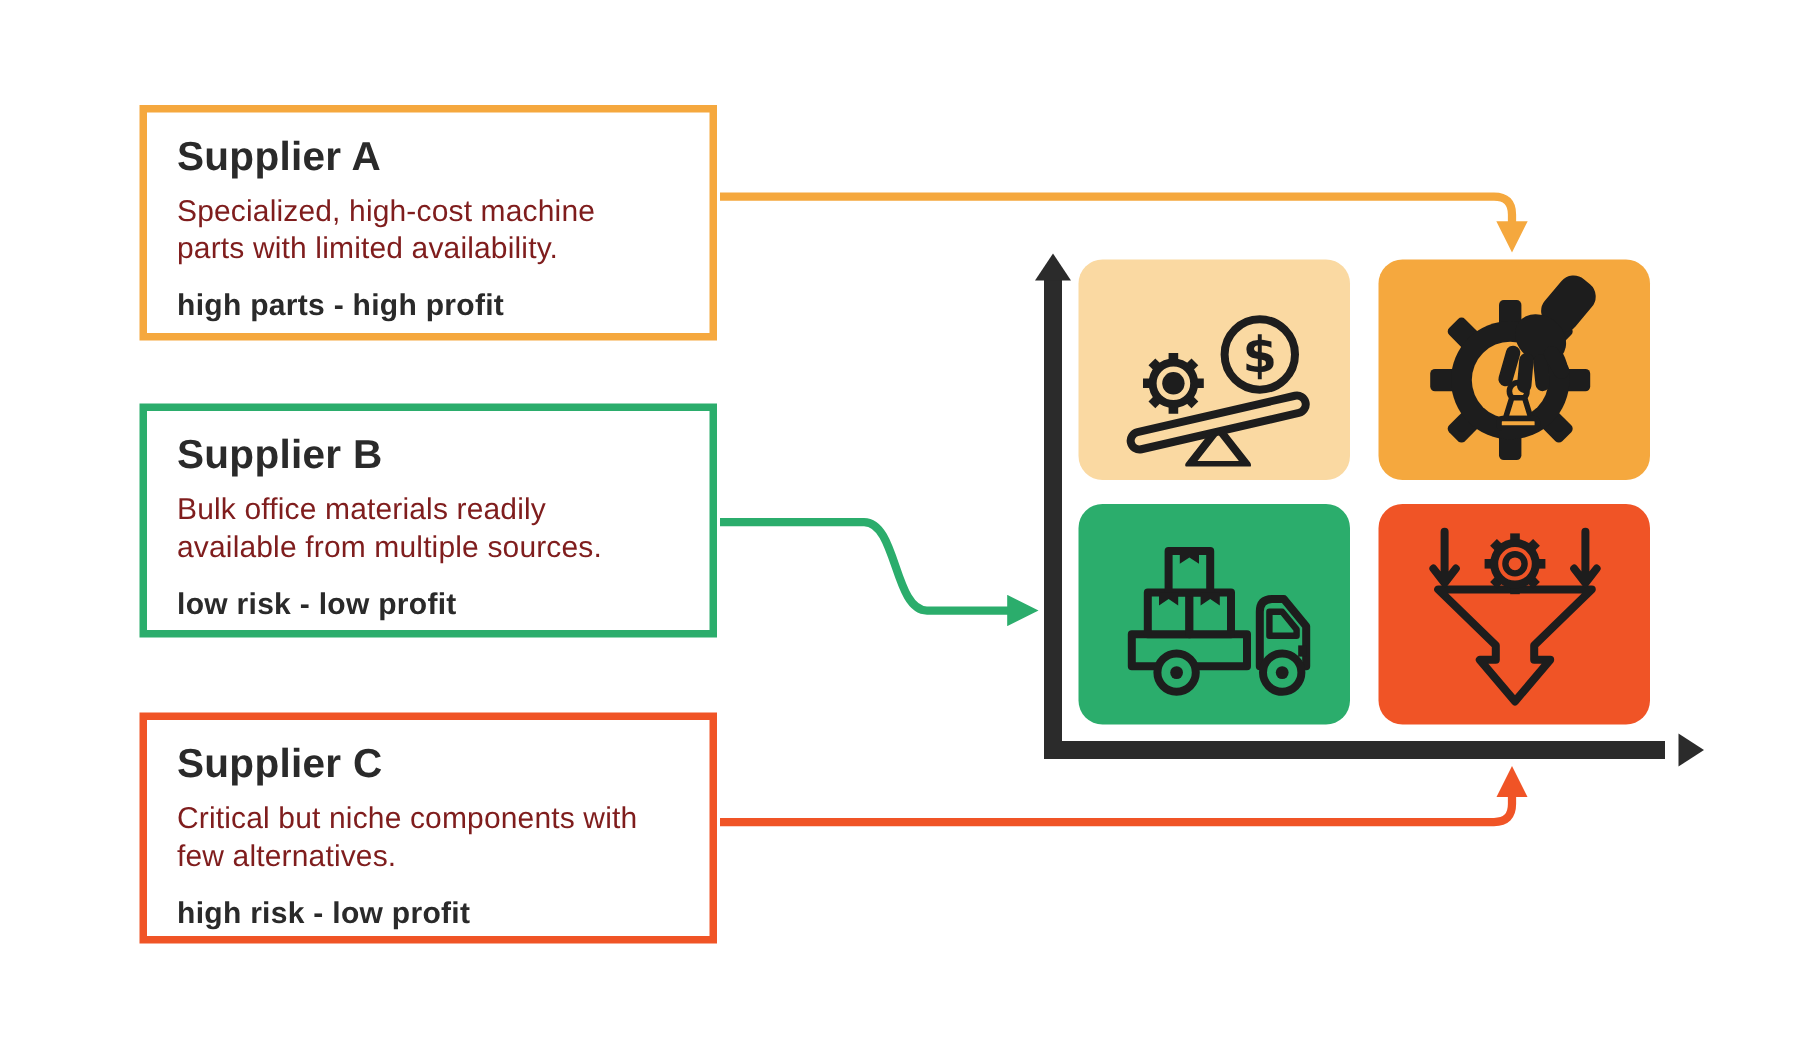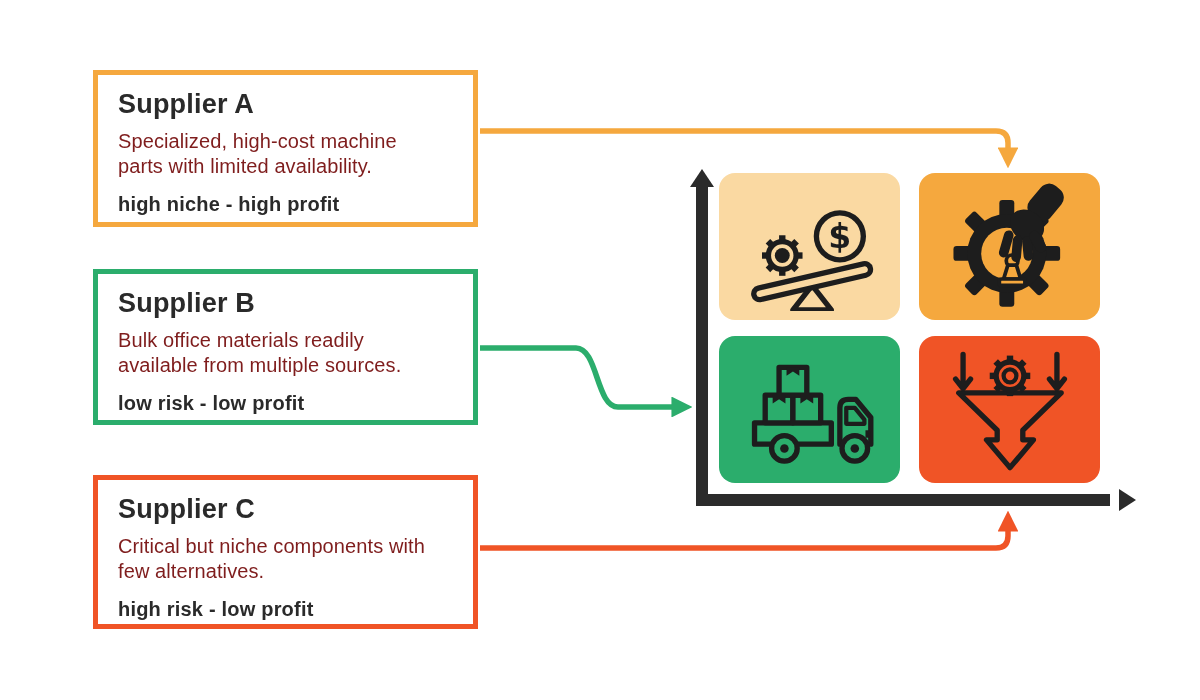--- a/index.html
+++ b/index.html
@@ -67,21 +67,21 @@
       </marker>
     </defs>
     <path class="conn" d="M480,131 H996 Q1008,131 1008,143 V160" marker-end="url(#m-a)" style="stroke: rgb(245, 168, 62);"></path>
     <path class="conn" d="M480,348 H576 C598,348 596,407 618,407 H684" marker-end="url(#m-b)" style="stroke: rgb(43, 173, 108);"></path>
     <path class="conn" d="M480,548 H996 Q1008,548 1008,536 V519" marker-end="url(#m-c)" style="stroke: rgb(240, 84, 38);"></path>
   </svg>
 
   <section class="card pos-a" style="border-color: rgb(245, 168, 62);">
     <h2 class="card-title">Supplier A</h2>
     <p class="card-desc">Specialized, high-cost machine parts with limited availability.</p>
-    <p class="card-tag">high niche - high profit</p>
+    <p class="card-tag">high parts - high profit</p>
   </section>
 
   <section class="card pos-b" style="border-color: rgb(43, 173, 108);">
     <h2 class="card-title">Supplier B</h2>
     <p class="card-desc">Bulk office materials readily available from multiple sources.</p>
     <p class="card-tag">low risk - low profit</p>
   </section>
 
   <section class="card pos-c" style="border-color: rgb(240, 84, 38);">
     <h2 class="card-title">Supplier C</h2>

